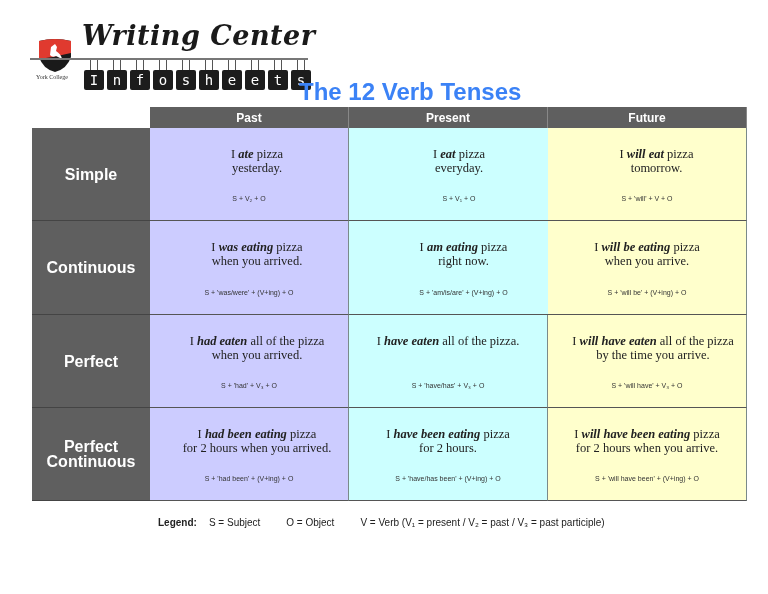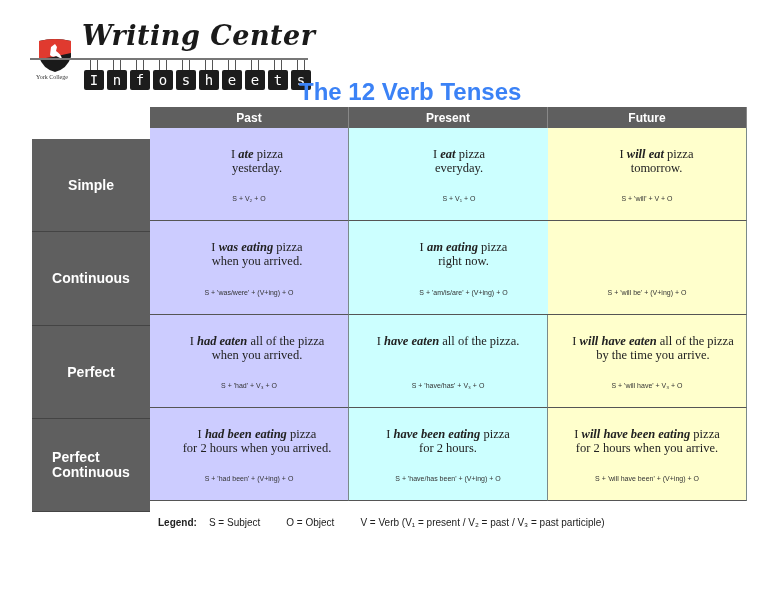--- a/index.html
+++ b/index.html
@@ -30,22 +30,22 @@
     font-family: "Liberation Sans", sans-serif;
   }
 
   .col-header {
     position: absolute; top: 107px; height: 21px; background: #5f5f5f; color: #fff;
     font-weight: bold; font-size: 12px; display: flex; align-items: center; justify-content: center;
     box-sizing: border-box; border-right: 1px solid #888;
   }
   .row-header {
     position: absolute; left: 32px; width: 118px; background: #5f5f5f; color: #fff;
-    font-weight: bold; font-size: 14px; display: flex; align-items: center; justify-content: center;
-    box-sizing: border-box; border-bottom: 1px solid #444; line-height: 15px; margin-top: 11px;
+    font-weight: bold; font-size: 16px; display: flex; align-items: center; justify-content: center;
+    text-align: center; box-sizing: border-box; border-bottom: 1px solid #444; line-height: 15px;
   }
   .cell {
     position: absolute; box-sizing: border-box; border-right: 1px solid #7a8a8a; border-bottom: 1px solid #555;
     display: flex; flex-direction: column; align-items: center;
   }
   .past { background: #ccccff; padding-left: 16px; }
   .present { background: #ccffff; }
   .future { background: #ffffcc; }
   .sentence {
     font-family: "Liberation Serif", serif; font-size: 12.5px; color: #222; text-align: center;
@@ -177,20 +177,22 @@
       <div class="sentence"><span>I </span><b>was eating</b><span> pizza
 when you arrived.</span></div>
       <div class="formula">S + 'was/were' + (V+ing) + O</div>
     </div>
     <div class="cell present" style="left: 349px; top: 221px; width: 230px; height: 94px;">
       <div class="sentence"><span>I </span><b>am eating</b><span> pizza
 right now.</span></div>
       <div class="formula">S + 'am/is/are' + (V+ing) + O</div>
     </div>
     <div class="cell future" style="left: 548px; top: 221px; width: 199px; height: 94px;">
+      <div class="sentence"><span>I </span><b>will be eating</b><span> pizza
+when you arrive.</span></div>
       <div class="formula">S + 'will be' + (V+ing) + O</div>
     </div>
     <div class="row-header" style="top: 315px; height: 93px; white-space: pre-line;">Perfect</div>
     <div class="cell past" style="left: 150px; top: 315px; width: 199px; height: 93px;">
       <div class="sentence"><span>I </span><b>had eaten</b><span> all of the pizza
 when you arrived.</span></div>
       <div class="formula">S + 'had' + V₃ + O</div>
     </div>
     <div class="cell present" style="left: 349px; top: 315px; width: 199px; height: 93px;">
       <div class="sentence"><span>I </span><b>have eaten</b><span> all of the pizza.</span></div>

